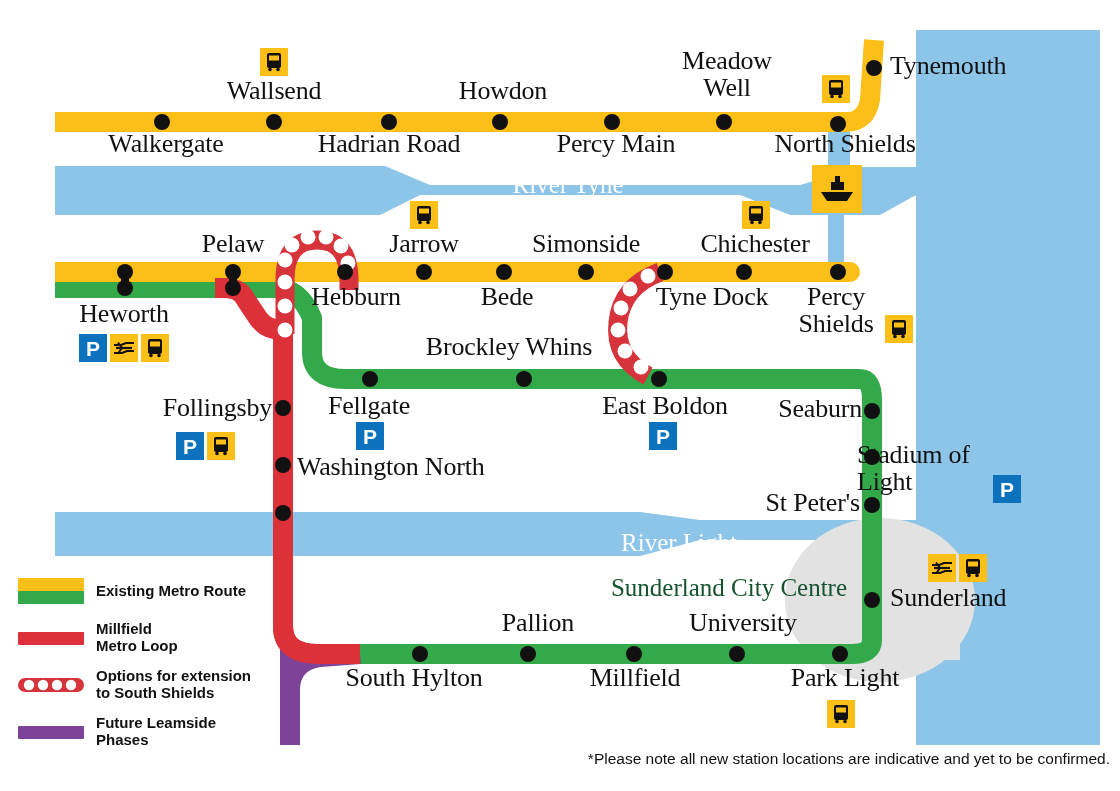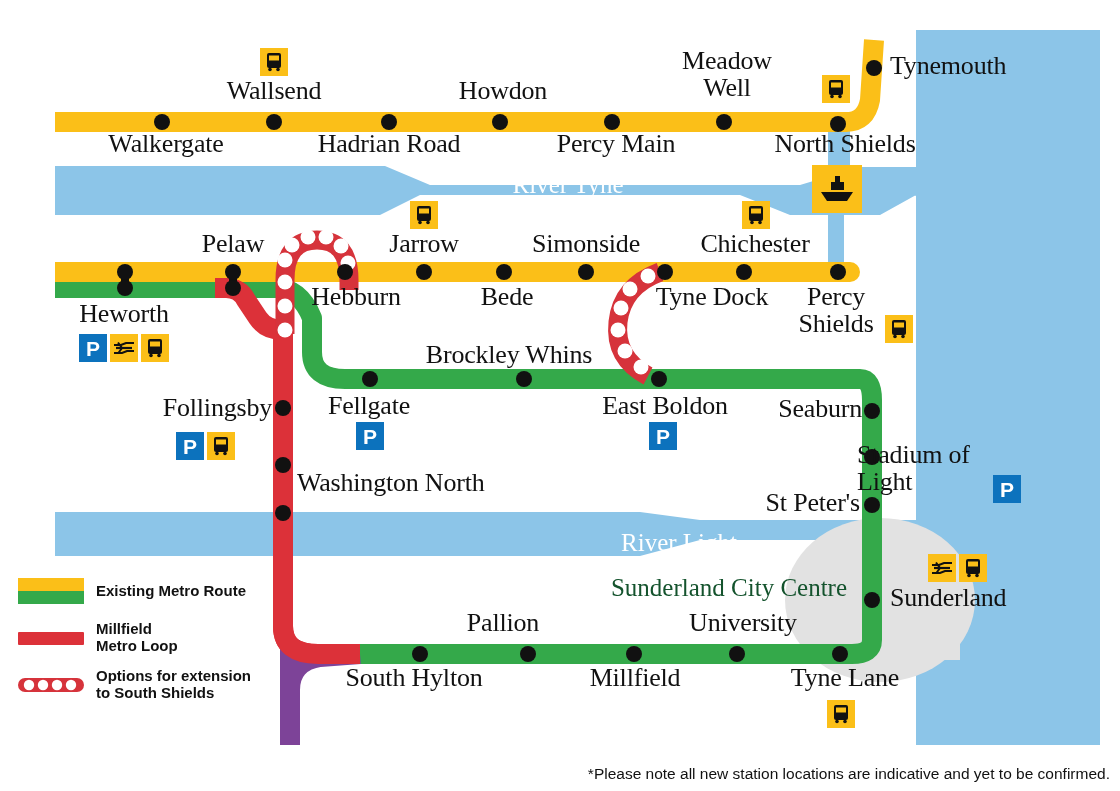--- a/index.html
+++ b/index.html
@@ -17,21 +17,21 @@
             font-size:25px;white-space:nowrap;transform:translateX(-50%);}
   .legend{position:absolute;left:18px;top:572px;width:300px;}
   .legend-row{display:flex;align-items:center;margin-bottom:9px;height:38px;}
   .legend-swatch{width:66px;flex:0 0 66px;height:26px;margin-right:12px;
                  display:flex;flex-direction:column;justify-content:center;}
   .legend-text{font-family:"Liberation Sans",sans-serif;font-weight:bold;
                font-size:15px;line-height:1.12;color:#111;}
   .sw-split{height:26px;}
   .sw-solid{height:13px;border-radius:1px;}
   .foot{position:absolute;right:10px;top:750px;font-family:"Liberation Sans",sans-serif;
-        font-size:15.5px;color:#111;white-space:nowrap;margin-top:15px;}
+        font-size:15.5px;color:#111;white-space:nowrap;}
   .icons{position:absolute;display:flex;gap:3px;}
   .ibox{width:28px;height:28px;display:flex;align-items:center;justify-content:center;}
   .ibox.y{background:#FBBF18;}
   .ibox.b{background:#0c72bd;}
   .p-glyph{color:#fff;font-family:"Liberation Sans",sans-serif;font-weight:bold;
            font-size:21px;line-height:1;}
 </style>
 </head>
 <body>
 
@@ -331,35 +331,35 @@
   <div class="lbl c" style="left:124px;top:301px;">Heworth</div>
   <div class="lbl c" style="left:233px;top:231px;">Pelaw</div>
   <div class="lbl c" style="left:356px;top:284px;">Hebburn</div>
   <div class="lbl c" style="left:424px;top:231px;">Jarrow</div>
   <div class="lbl c" style="left:507px;top:284px;">Bede</div>
   <div class="lbl c" style="left:586px;top:231px;">Simonside</div>
   <div class="lbl c" style="left:712px;top:284px;">Tyne Dock</div>
   <div class="lbl c" style="left:755px;top:231px;">Chichester</div>
   <div class="lbl c" style="left:836px;top:284px;width:110px;white-space:normal;">Percy Shields</div>
 
-  <div class="lbl c" style="left:509px;top:334px;margin-top:8px;">Brockley Whins</div>
+  <div class="lbl c" style="left:509px;top:334px;">Brockley Whins</div>
   <div class="lbl c" style="left:369px;top:393px;">Fellgate</div>
   <div class="lbl c" style="left:665px;top:393px;">East Boldon</div>
   <div class="lbl r" style="left:862px;top:396px;">Seaburn</div>
   <div class="lbl" style="left:857px;top:442px;width:120px;white-space:normal;">Stadium of Light</div>
   <div class="lbl r" style="left:860px;top:490px;">St Peter's</div>
   <div class="lbl" style="left:890px;top:585px;">Sunderland</div>
-  <div class="lbl c" style="left:845px;top:665px;">Tyne Lane</div>
+  <div class="lbl c" style="left:845px;top:665px;">Park Light</div>
   <div class="lbl c" style="left:743px;top:610px;">University</div>
   <div class="lbl c" style="left:635px;top:665px;">Millfield</div>
-  <div class="lbl c" style="left:503px;top:610px;text-align:center;">Pallion</div>
+  <div class="lbl c" style="left:538px;top:610px;text-align:center;">Pallion</div>
   <div class="lbl c" style="left:414px;top:665px;">South Hylton</div>
 
   <div class="lbl r" style="left:272px;top:395px;">Follingsby</div>
-  <div class="lbl" style="left:297px;top:470px;">Washington North</div>
+  <div class="lbl" style="left:297px;top:454px;">Washington North</div>
 
   <div class="river-lbl" style="left:568px;top:171px;">River Tyne</div>
   <div class="river-lbl" style="left:679px;top:529px;">River Light</div>
   <div class="city-lbl" style="left:729px;top:574px;">Sunderland City Centre</div>
 
   <div class="legend">
 
     <div class="legend-row">
       <div class="legend-swatch">
         <div class="sw-split" style="background:linear-gradient(#FBBF18 0 50%, #34A94A 50% 100%);"></div>
@@ -386,17 +386,26 @@
           <circle cx="39" cy="11" r="5.2" fill="#fff"></circle>
           <circle cx="53" cy="11" r="5.2" fill="#fff"></circle>
         </svg>
       </div>
       <div class="legend-text">
         <div>Options for extension</div>
         <div>to South Shields</div>
       </div>
     </div>
 
+    <div class="legend-row">
+      <div class="legend-swatch">
+        <div class="sw-solid" style="background:#7D4398;"></div>
+      </div>
+      <div class="legend-text">
+        <div>Future Leamside</div>
+        <div>Phases</div>
+      </div>
+    </div>
   </div>
 
   <div class="foot">*Please note all new station locations are indicative and yet to be confirmed.</div>
 
 </div>
 
 </body></html>

